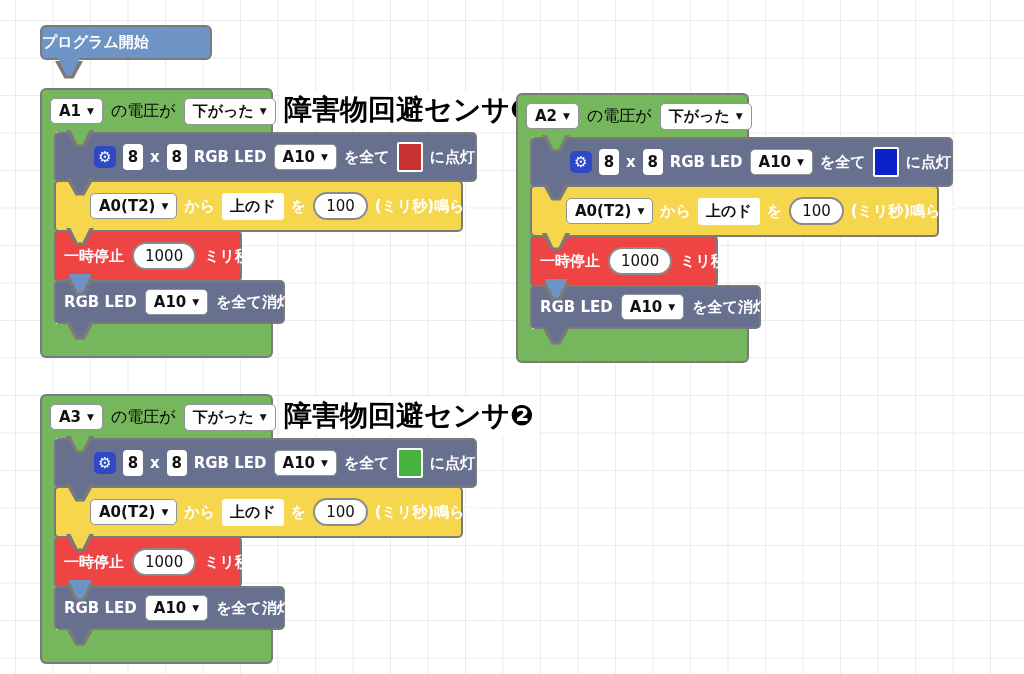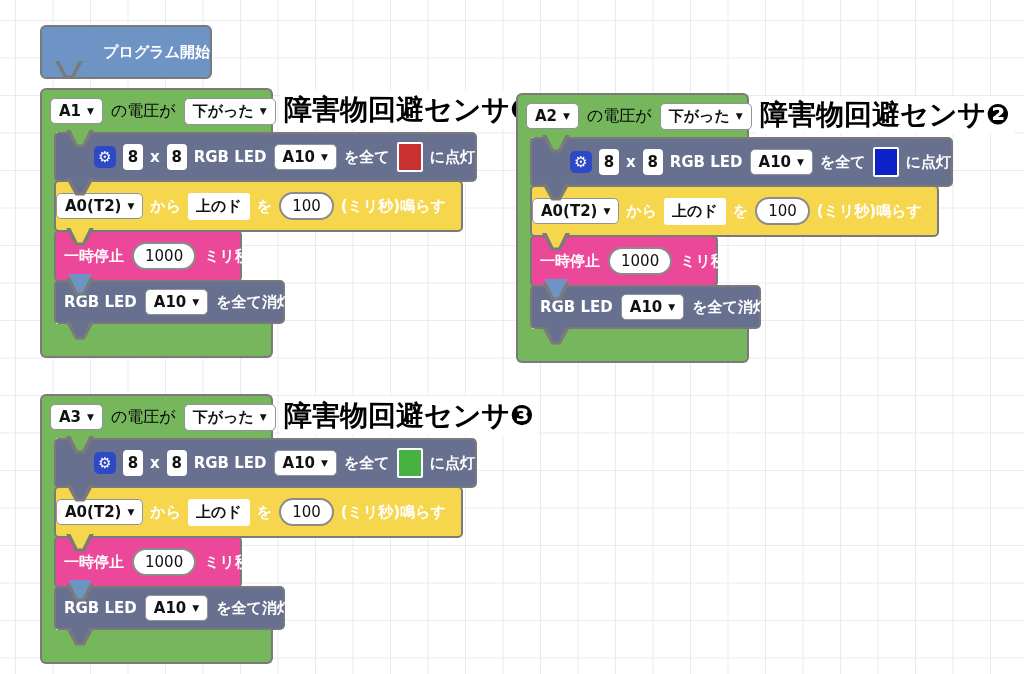--- a/index.html
+++ b/index.html
@@ -10,23 +10,23 @@
     background-image:
       linear-gradient(to right,#e9ebee 1px,transparent 1px),
       linear-gradient(to bottom,#e9ebee 1px,transparent 1px);
     background-size:37.5px 37.5px;
     background-position:15px 20px;
   }
   .abs{position:absolute;}
   
   .start-wrap{left:40px;top:25px;width:200px;height:60px;}
   .start-block{
-    position:absolute;left:0;top:0;width:172px;height:54px;
+    position:absolute;left:0;top:0;width:172px;height:35px;
     background:#6d94c5;border:2px solid #7a7a7a;border-radius:6px;
-    box-sizing:border-box;display:flex;align-items:center;justify-content:flex-end;
+    box-sizing:border-box;display:flex;align-items:center;justify-content:flex-start;
     color:#fff;font-weight:700;font-size:15px;
   }
   
   .tab{position:absolute;width:30px;height:24px;overflow:visible;z-index:5;}
   .tab .tb{fill:#7a7a7a;}
   .tab-green .tf{fill:#76b65c;}
   .tab-slate .tf{fill:#67718f;}
   .tab-yellow .tf{fill:#f6d64d;}
   .tab-blue .tf{fill:#6d94c5;}
   
@@ -48,22 +48,22 @@
     position:absolute;left:0;top:236px;width:233px;height:34px;
     background:#76b65c;border:2px solid #7a7a7a;border-top:none;
     border-radius:0 0 6px 6px;box-sizing:border-box;
   }
   .stmt{
     position:absolute;box-sizing:border-box;border:2px solid #7a7a7a;
     border-radius:5px;display:flex;align-items:center;color:#fff;
     font-weight:700;font-size:15px;
   }
   .b-led  {left:14px;top:44px; width:423px;height:50px;background:#67718f;padding-left:38px;gap:7px;}
-  .b-snd  {left:14px;top:92px; width:409px;height:52px;background:#f6d64d;gap:7px;}
-  .b-pause{left:14px;top:142px;width:188px;height:52px;background:#ec4899;padding-left:8px;gap:8px;}
+  .b-snd  {left:14px;top:92px; width:409px;height:52px;background:#f6d64d;padding-left:34px;gap:7px;}
+  .b-pause{left:14px;top:142px;width:188px;height:52px;background:#ef4444;padding-left:8px;gap:8px;}
   .b-off  {left:14px;top:192px;width:231px;height:44px;background:#67718f;padding-left:8px;gap:8px;}
   .t1{left:25px;top:38px;}  .t2{left:25px;top:86px;}  .t3{left:25px;top:136px;}
   .t4{left:25px;top:186px;} .t5{left:25px;top:230px;}
   .start-tab{left:14px;top:32px;}
   
   .dd{
     display:inline-flex;align-items:center;gap:6px;background:#fff;
     border:1px solid #8f9499;border-radius:5px;padding:3px 8px;
     color:#111;font-weight:700;font-size:15px;white-space:nowrap;justify-content:center;
   }
@@ -199,21 +199,20 @@
         <span>A2</span>
         <span class="arr">▼</span>
       </span>
       <span class="wtxt">の電圧が</span>
       <span class="dd">
         <span>下がった</span>
         <span class="arr">▼</span>
       </span>
     </div>
 
-    <div class="caption">障害物回避センサ❷</div>
 
     <div class="stmt b-led">
       <span class="gear">⚙</span>
       <span class="nf">8</span>
       <span class="wtxt">x</span>
       <span class="nf">8</span>
       <span class="wtxt">RGB LED</span>
       <span class="dd">
         <span>A10</span>
         <span class="arr">▼</span>
@@ -282,21 +281,21 @@
         <span>A3</span>
         <span class="arr">▼</span>
       </span>
       <span class="wtxt">の電圧が</span>
       <span class="dd">
         <span>下がった</span>
         <span class="arr">▼</span>
       </span>
     </div>
 
-    <div class="caption">障害物回避センサ❸</div>
+    <div class="caption">障害物回避センサ❷</div>
 
     <div class="stmt b-led">
       <span class="gear">⚙</span>
       <span class="nf">8</span>
       <span class="wtxt">x</span>
       <span class="nf">8</span>
       <span class="wtxt">RGB LED</span>
       <span class="dd">
         <span>A10</span>
         <span class="arr">▼</span>

